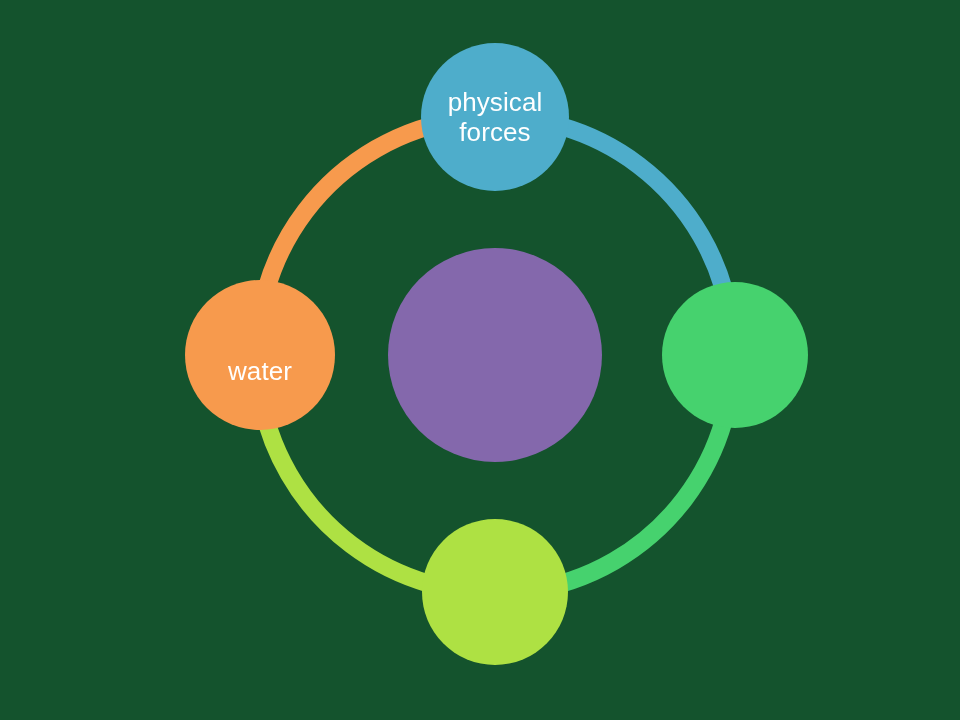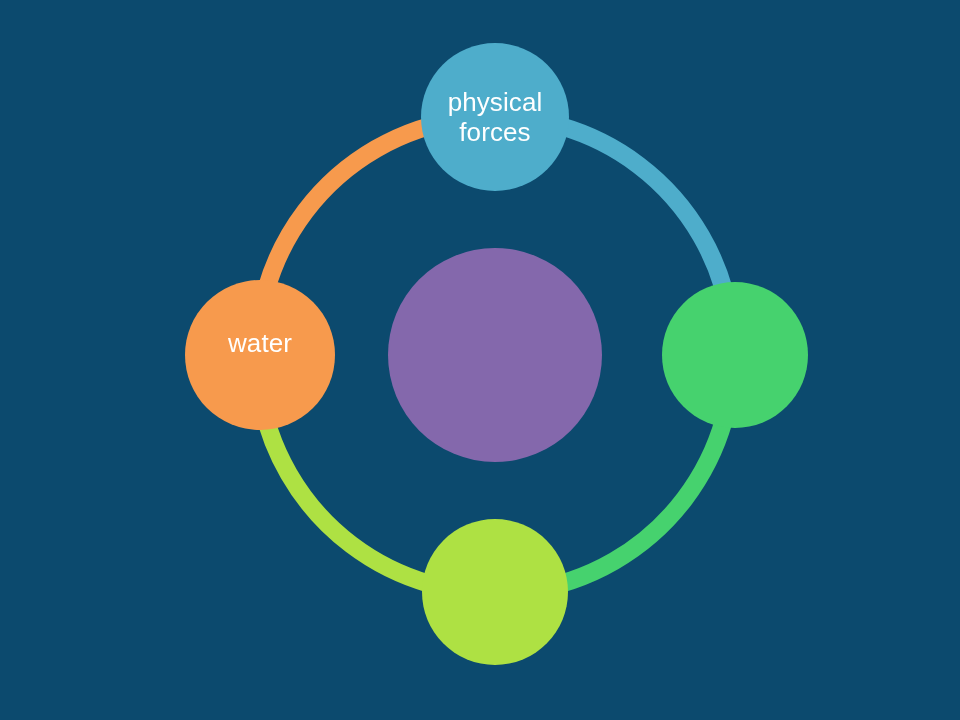--- a/index.html
+++ b/index.html
@@ -10,21 +10,21 @@
   body {
     width: 960px;
     height: 720px;
     overflow: hidden;
     font-family: "Liberation Sans", sans-serif;
   }
   #diagram-stage {
     position: relative;
     width: 960px;
     height: 720px;
-    background: #0c4a6e;
+    background: #14532d;
   }
   #cycle-svg {
     position: absolute;
     left: 0;
     top: 0;
     width: 960px;
     height: 720px;
     display: block;
   }
   .node-label {
@@ -70,16 +70,16 @@
       <circle cx="495" cy="355" r="107" fill="#8468ac"></circle>
     </g>
 
   </svg>
 
   <div class="node-label label-satellite" style="left: 421px; top: 43px; width: 148px; height: 148px; color: rgb(255, 255, 255);">physical
 forces</div>
 
 
 
-  <div class="node-label label-satellite" style="left: 185px; top: 268px; width: 150px; height: 150px; color: rgb(255, 255, 255);">water</div>
+  <div class="node-label label-satellite" style="left: 185px; top: 296px; width: 150px; height: 150px; color: rgb(255, 255, 255);">water</div>
 
 
 </div>
 
 </body></html>

